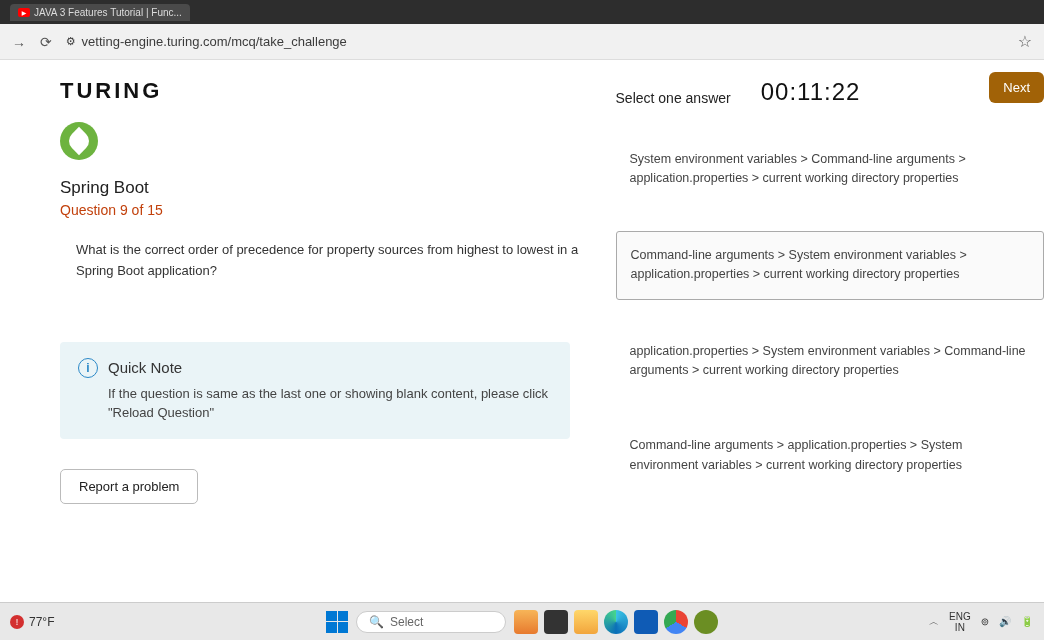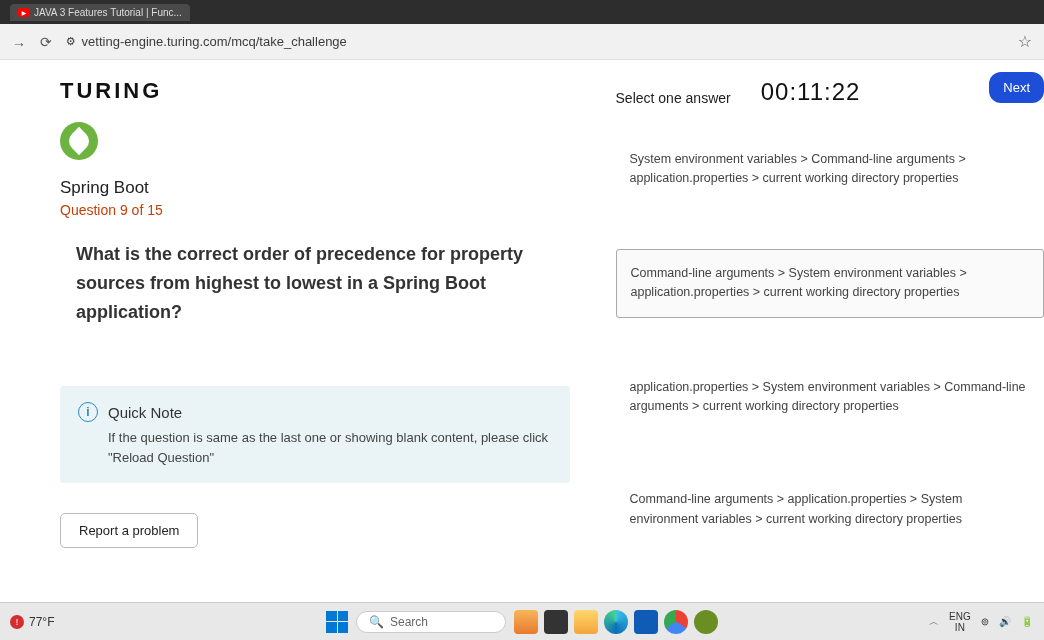--- a/index.html
+++ b/index.html
@@ -113,26 +113,25 @@
       margin-top: 4px;
       margin-bottom: 22px;
     }
     .section-title {
       font-size: 14px;
       font-style: italic;
       color: #333;
       margin-bottom: 26px;
     }
     .question-text {
-      font-size: 18px;
+      font-size: 13px;
       color: #333;
       line-height: 1.6;
       padding-left: 16px;
       margin-bottom: 60px;
-      font-weight: bold;
     }
     .quick-note {
       background: #eaf4f7;
       border-radius: 4px;
       padding: 16px 18px;
       max-width: 510px;
       margin-bottom: 30px;
     }
     .quick-note-header {
       display: flex;
@@ -185,34 +184,34 @@
       color: #222;
       font-weight: 500;
     }
     .timer {
       font-size: 24px;
       color: #111;
       font-weight: 400;
       letter-spacing: 1px;
     }
     .next-btn {
-      background: #1d4ed8;
+      background: #a16207;
       color: #fff;
       padding: 8px 14px;
       font-size: 13px;
-      border-radius: 12px;
+      border-radius: 6px;
       cursor: pointer;
       position: absolute;
       right: 0;
       top: 12px;
     }
     .answer-list {
       display: flex;
       flex-direction: column;
-      gap: 46px;
+      gap: 28px;
       margin-top: 10px;
     }
     .answer {
       padding: 14px 14px;
       font-size: 12.5px;
       color: #444;
       line-height: 1.55;
       cursor: pointer;
       border-radius: 3px;
     }
@@ -353,21 +352,21 @@
 
   <div class="task-center">
     <div class="win-icon">
       <span></span>
         <span></span>
         <span></span>
         <span></span>
     </div>
     <div class="search-box">
       <span>🔍</span>
-      <span>Search</span>
+      <span>Select</span>
     </div>
     <div class="task-icons">
       <div class="task-icon" style="background:linear-gradient(#f7b558,#e77a2e);"></div>
       <div class="task-icon" style="background:#333;"></div>
       <div class="task-icon" style="background:linear-gradient(#ffd76a,#f2a53c);"></div>
       <div class="task-icon" style="background:conic-gradient(#3cc4e6,#0b6fb8,#47d68b);border-radius:50%;"></div>
       <div class="task-icon" style="background:#0f5bb5;"></div>
       <div class="task-icon" style="background:conic-gradient(#ea4335 0 33%,#4285f4 33% 66%,#34a853 66% 100%);border-radius:50%;"></div>
       <div class="task-icon" style="background:#6b8e23;border-radius:50%;"></div>
     </div>

